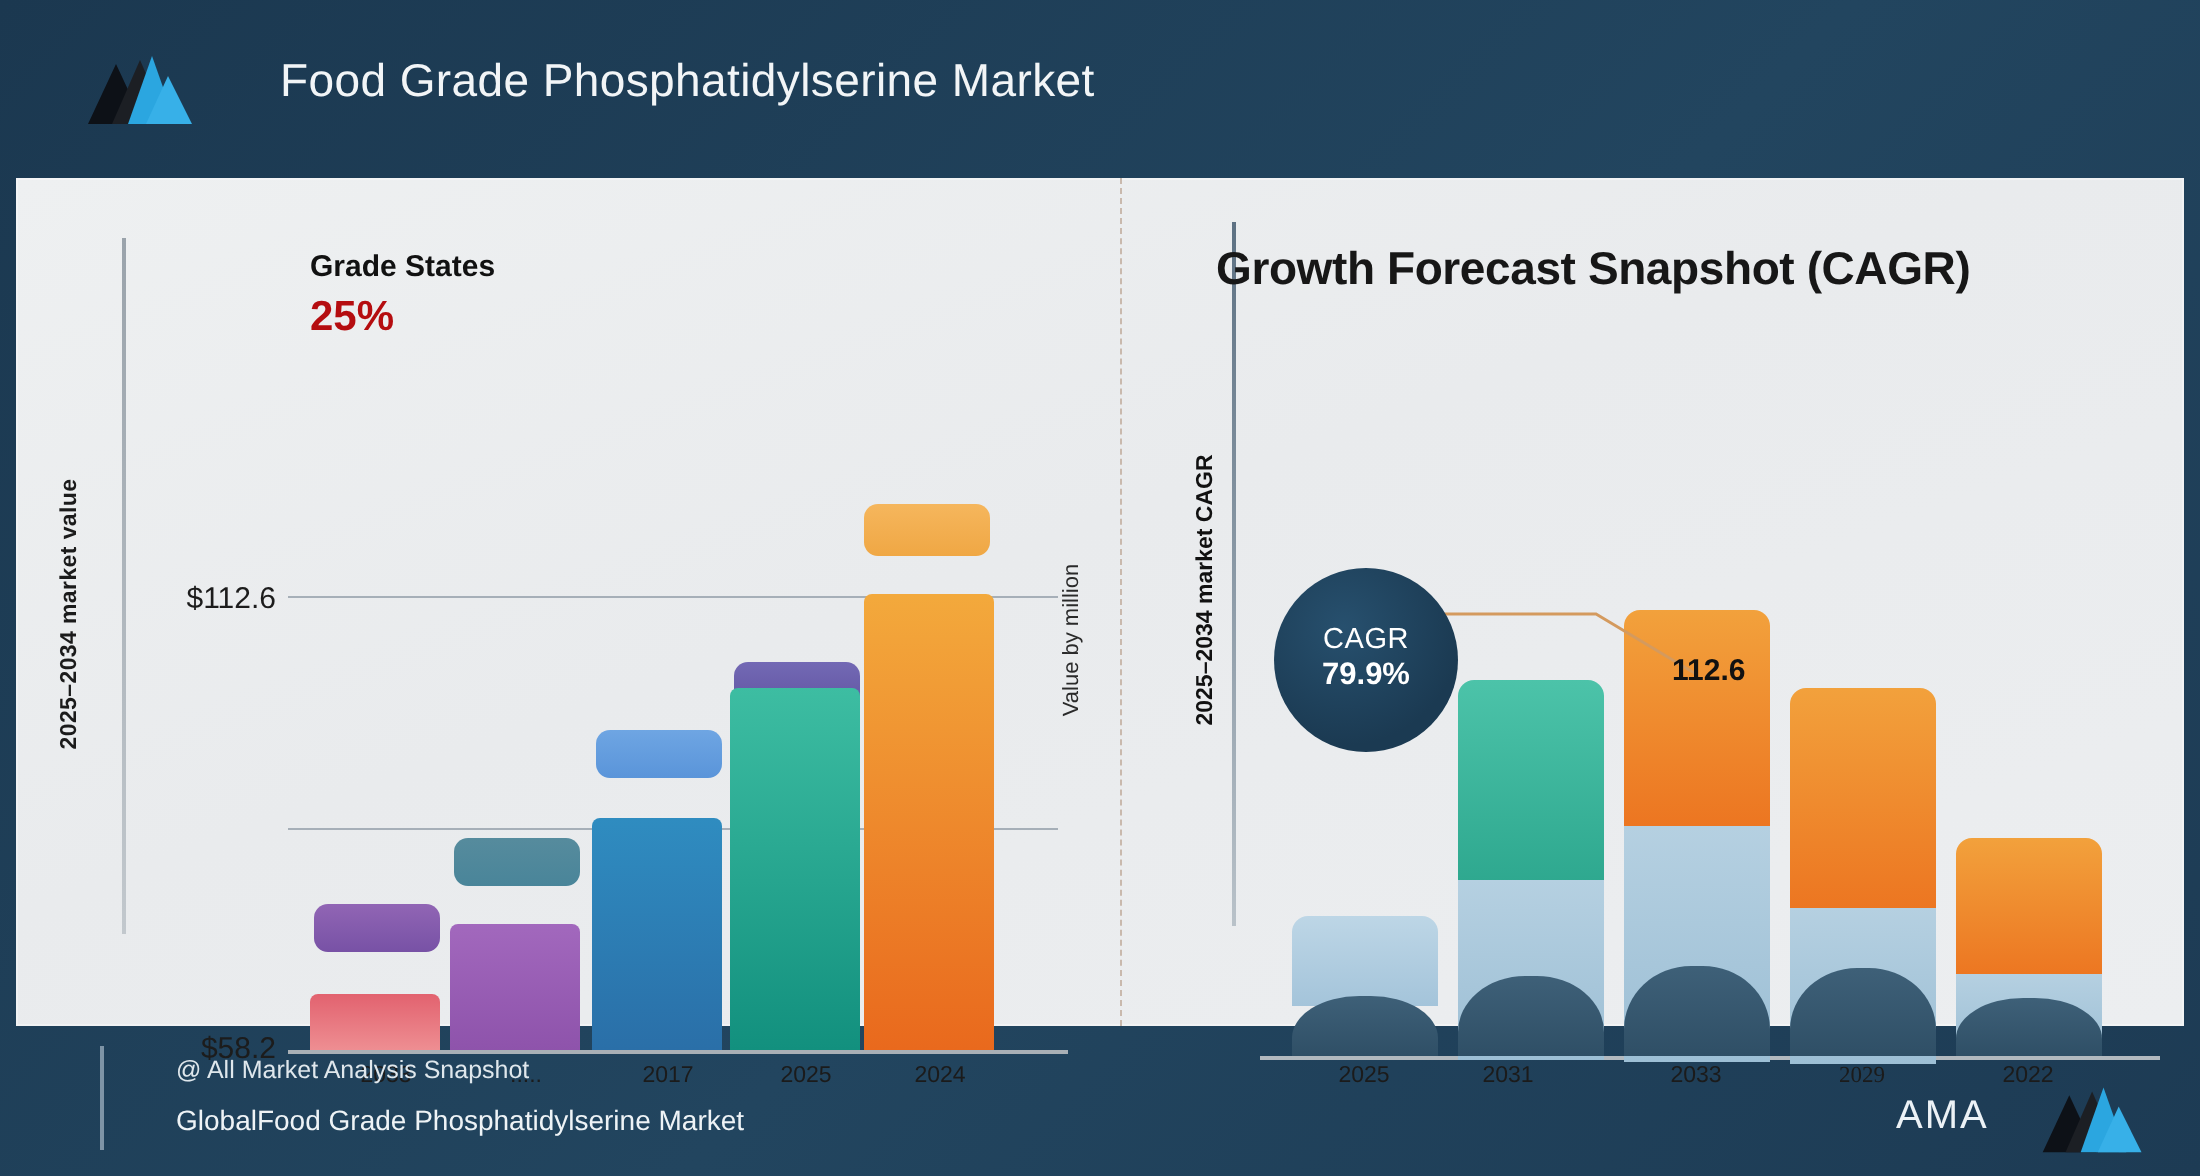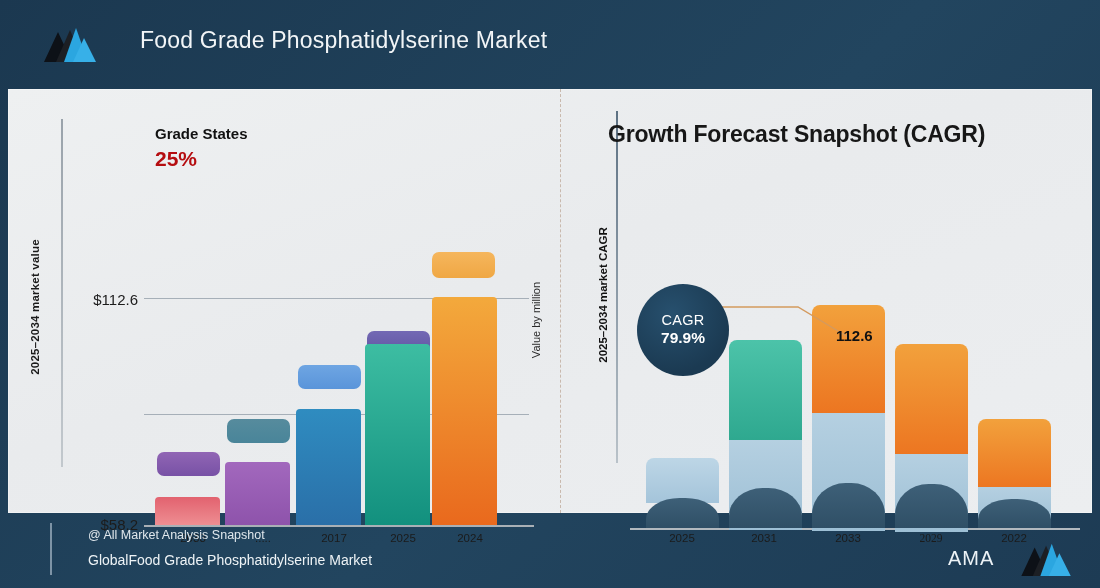--- a/index.html
+++ b/index.html
@@ -174,21 +174,21 @@
         <div class="seg seg-top" style="top:0;height:45px;background:linear-gradient(180deg,#bdd6e6,#a4c4da);"></div>
         <div class="botcap" style="top:40px;height:30px;background:linear-gradient(180deg,#3e6078,#2f4f66);"></div>
       </div>
       <div class="xlab" style="left:74px;top:443px;">2025</div>
 
       <div class="sbar" style="left:161px;top:251px;width:73px;height:188px;">
         <div class="seg seg-top" style="top:0;height:105px;background:linear-gradient(180deg,#4cc3a9,#2da78e);"></div>
         <div class="seg" style="top:100px;height:90px;background:linear-gradient(180deg,#b5d0e1,#9dbfd5);"></div>
         <div class="botcap" style="top:148px;height:40px;background:linear-gradient(180deg,#3e6078,#2f4f66);"></div>
       </div>
-      <div class="xlab" style="left:156px;top:443px;">2031</div>
+      <div class="xlab" style="left:146px;top:443px;">2031</div>
 
       <div class="sbar" style="left:244px;top:216px;width:73px;height:223px;">
         <div class="seg seg-top" style="top:0;height:112px;background:linear-gradient(180deg,#f2a13c,#ec7420);"></div>
         <div class="seg" style="top:108px;height:118px;background:linear-gradient(180deg,#b5d0e1,#9dbfd5);"></div>
         <div class="botcap" style="top:178px;height:45px;background:linear-gradient(180deg,#3e6078,#2f4f66);"></div>
       </div>
       <div class="xlab" style="left:240px;top:443px;">2033</div>
 
       <div class="sbar" style="left:327px;top:255px;width:73px;height:184px;">
         <div class="seg seg-top" style="top:0;height:115px;background:linear-gradient(180deg,#f2a13c,#ec7420);"></div>

